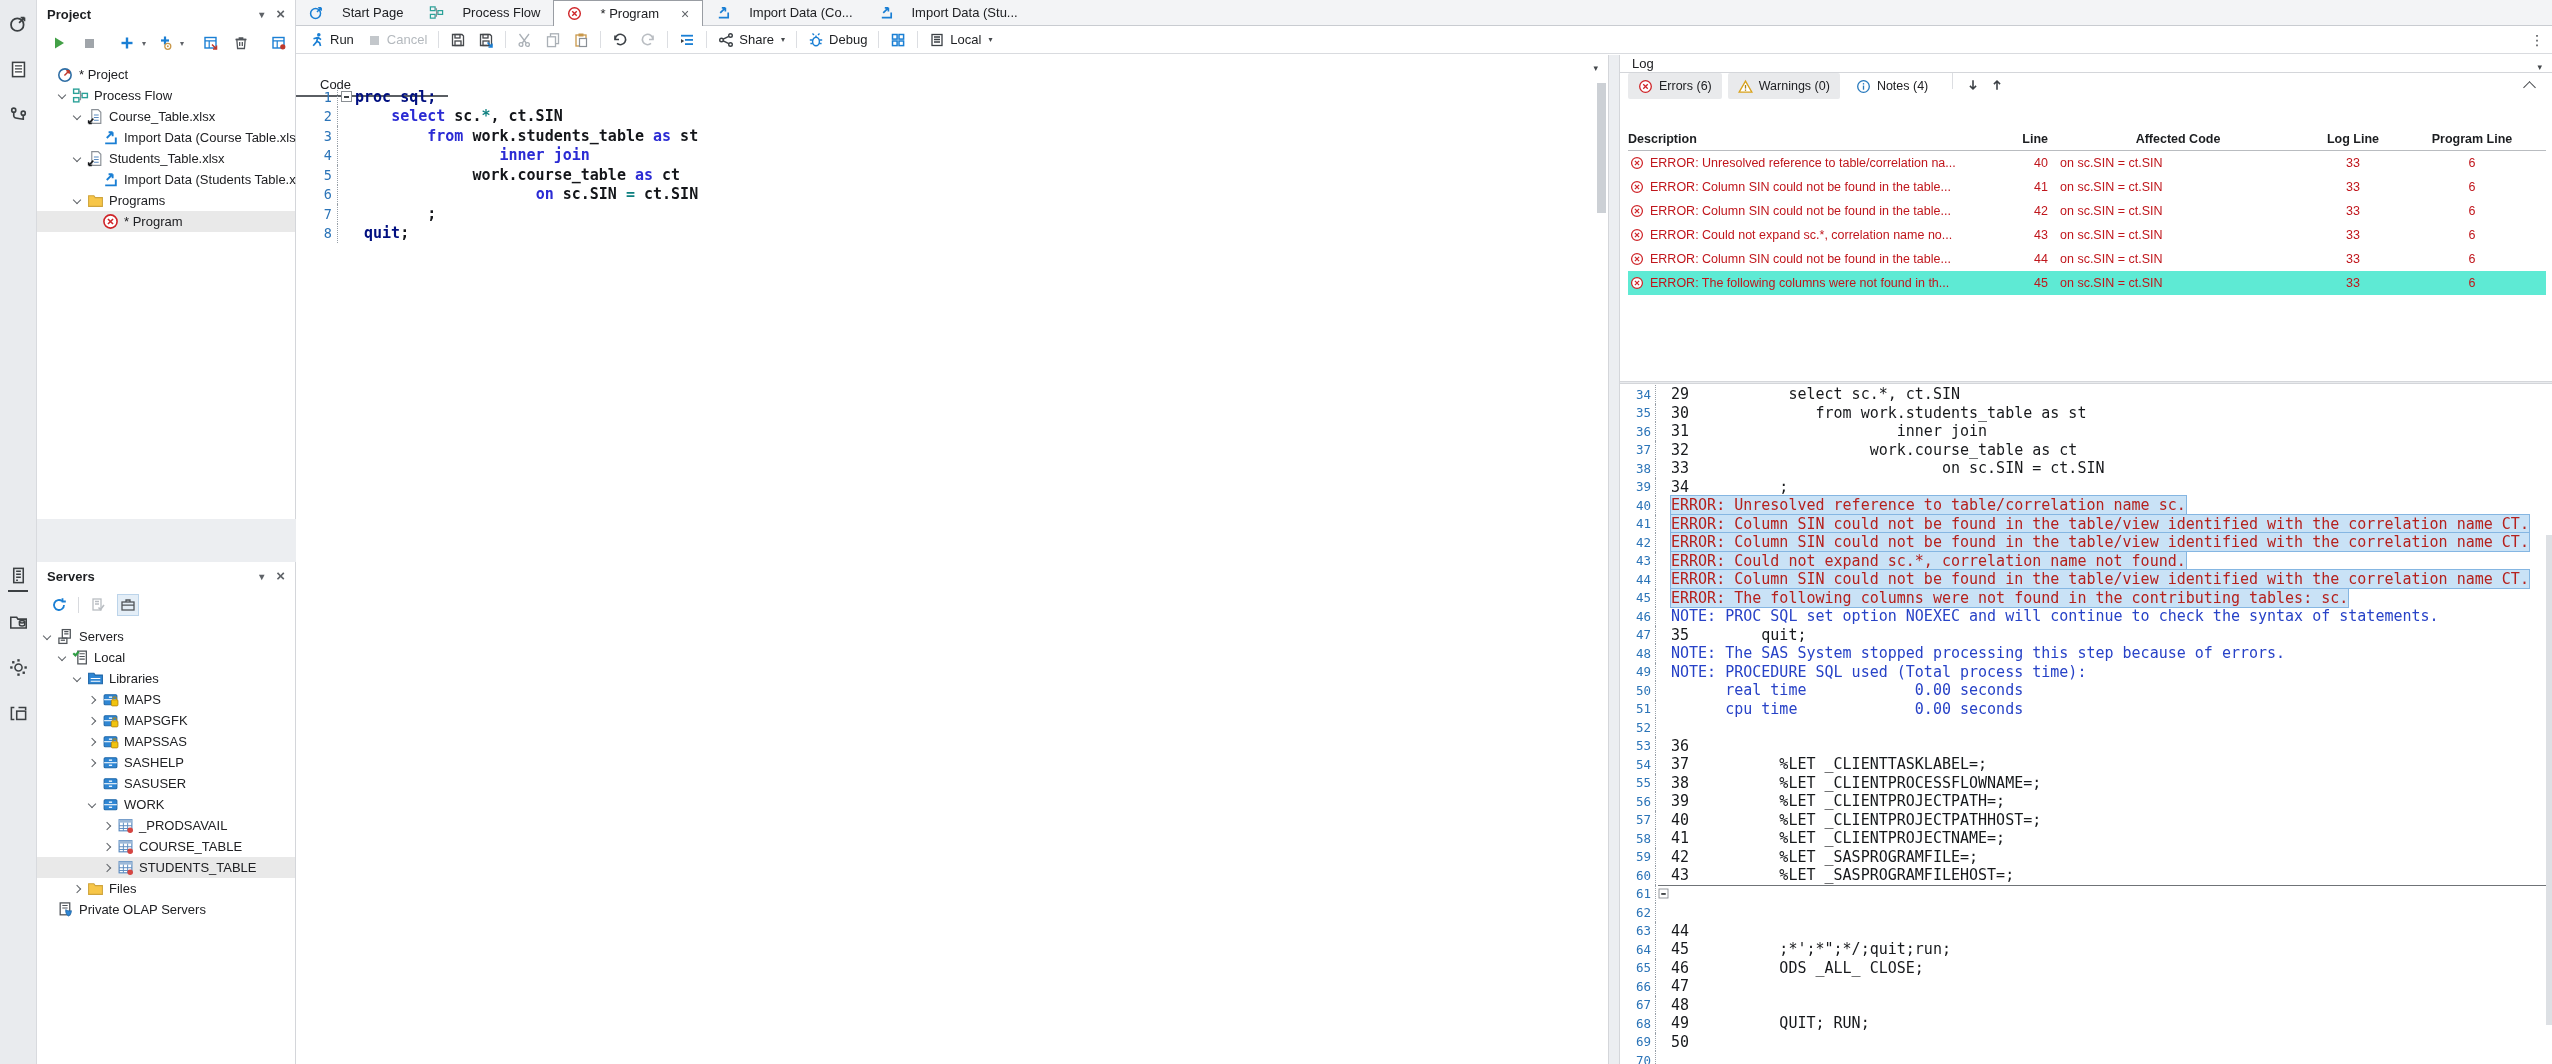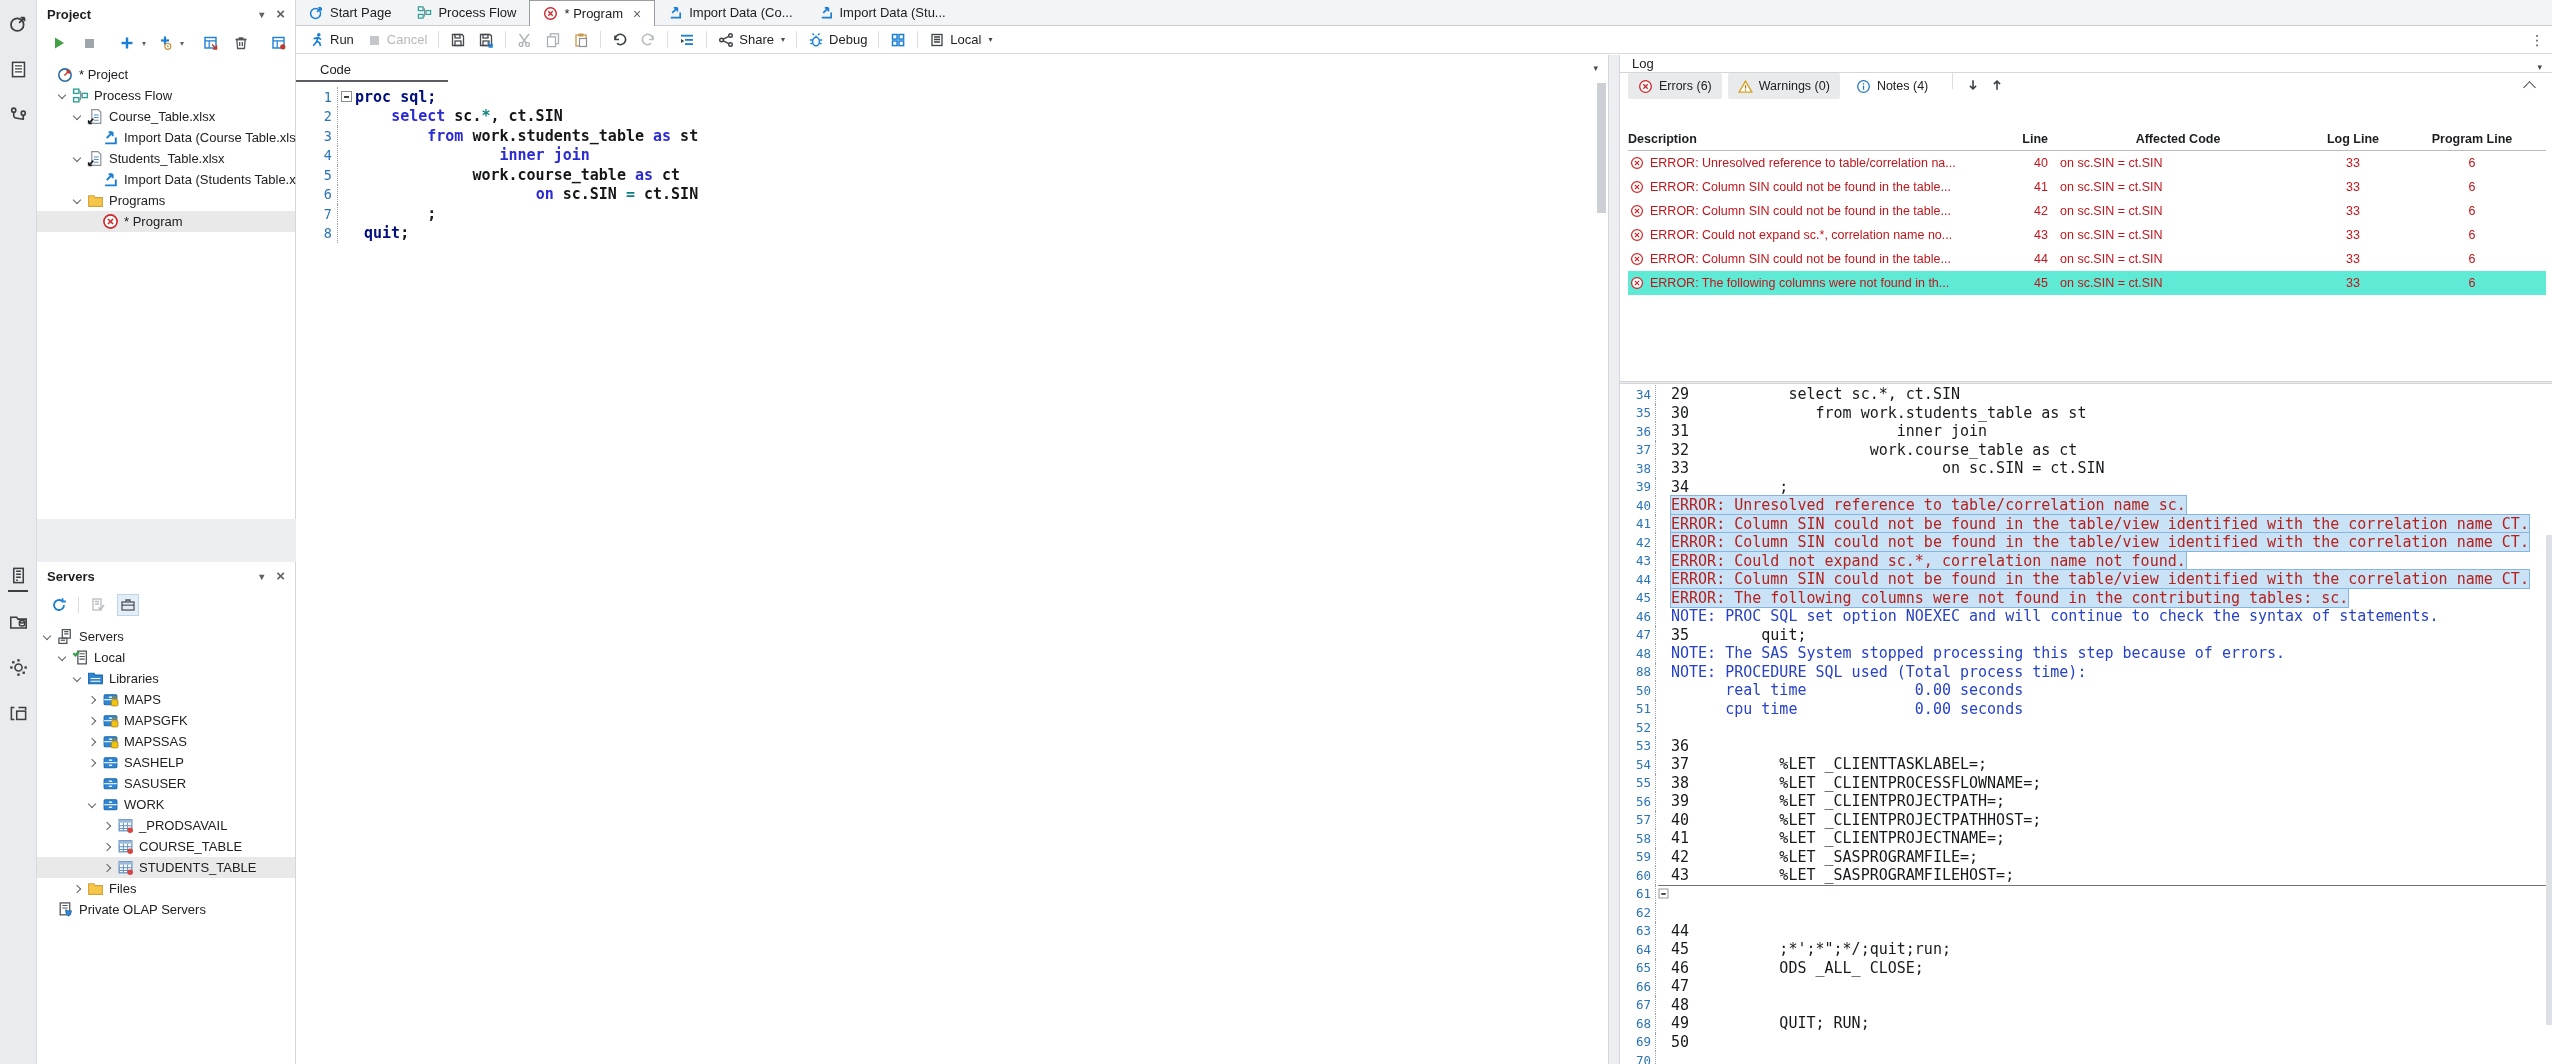--- a/index.html
+++ b/index.html
@@ -45,21 +45,21 @@
   .chev.open { transform:rotate(45deg); margin-top:-2px; }
   .chev.closed { transform:rotate(-45deg); }
   .chev.none { visibility:hidden; }
   .tree-row .icon { width:17px; height:17px; margin-right:5px; flex:none; }
   .tree-row .icon svg { width:17px; height:17px; }
 
   
   #main { position:absolute; left:296px; top:0; right:0; height:100%; background:#fff; }
   #tabbar { height:26px; background:#f3f4f6; border-bottom:1px solid #c9ccd1;
             display:flex; align-items:stretch; }
-  .tab { display:flex; align-items:center; gap:6px; padding:0 13px; font-size:13px;
+  .tab { display:flex; align-items:center; gap:18px; padding:0 13px; font-size:13px;
          position:relative; cursor:pointer; }
   .tab .icon svg { width:15px; height:15px; }
   .tab.active { background:#fff; border:1px solid #999da3; border-bottom:none;
                 margin-bottom:-1px; z-index:2; }
   .tab .close { margin-left:4px; color:#5f6368; font-size:14px; line-height:1; }
 
   #main-toolbar { height:28px; background:#fff; border-bottom:1px solid #d9dbdf;
                   display:flex; align-items:center; padding:0 8px; gap:2px; position:relative; }
   .tb-item { display:flex; align-items:center; gap:5px; padding:2px 5px; font-size:13px;
              color:#1c1e21; cursor:pointer; }
@@ -68,21 +68,21 @@
   .tb-sep { width:1px; height:17px; background:#dcdee2; margin:0 4px; }
   .tb-dd { font-size:8px; color:#45484c; margin-left:2px; }
   #tb-overflow { position:absolute; right:8px; color:#45484c; font-size:14px;
                  letter-spacing:0; cursor:pointer; }
 
   #content { position:absolute; top:55px; left:0; right:0; bottom:0; }
 
   
   #code-panel { position:absolute; left:0; top:0; bottom:0; width:1312px; }
   .subtab-row { height:26px; position:relative; }
-  .subtab { position:absolute; left:0; top:4px; height:23px; width:152px; padding-left:24px;
+  .subtab { position:absolute; left:0; top:19px; height:23px; width:152px; padding-left:24px;
             font-size:13px; border-bottom:2px solid #5a5e63; display:flex; align-items:center; }
   .subtab-dd { position:absolute; right:10px; top:8px; font-size:9px; color:#45484c; cursor:pointer; }
   #code-scroll { position:absolute; right:1px; top:28px; bottom:2px; width:11px; }
   #code-scroll .thumb { position:absolute; top:0; left:1px; width:9px; height:130px; background:#ccd0d5; }
   #code-editor { position:absolute; top:27px; left:0; right:14px; bottom:0; padding-top:5px;
                  font-family:"DejaVu Sans Mono", monospace; font-size:15px; font-weight:bold; }
   .cline { display:flex; height:19.5px; align-items:center; }
   .cln { width:42px; flex:none; text-align:right; padding-right:5px; align-self:stretch;
          color:var(--lnum); border-right:1px dotted #98a0a8; font-size:13.5px; font-weight:normal;
          display:flex; align-items:center; justify-content:flex-end; }
@@ -981,21 +981,21 @@
             <span class="lln">47</span>
             <span class="lfold"></span>
             <span class="ltxt"><span class="lg-src">35        quit;</span></span>
           </div>
           <div class="lline">
             <span class="lln">48</span>
             <span class="lfold"></span>
             <span class="ltxt"><span class="lg-note">NOTE: The SAS System stopped processing this step because of errors.</span></span>
           </div>
           <div class="lline">
-            <span class="lln">88</span>
+            <span class="lln">49</span>
             <span class="lfold"></span>
             <span class="ltxt"><span class="lg-note">NOTE: PROCEDURE SQL used (Total process time):</span></span>
           </div>
           <div class="lline">
             <span class="lln">50</span>
             <span class="lfold"></span>
             <span class="ltxt"><span class="lg-note">      real time            0.00 seconds</span></span>
           </div>
           <div class="lline">
             <span class="lln">51</span>

